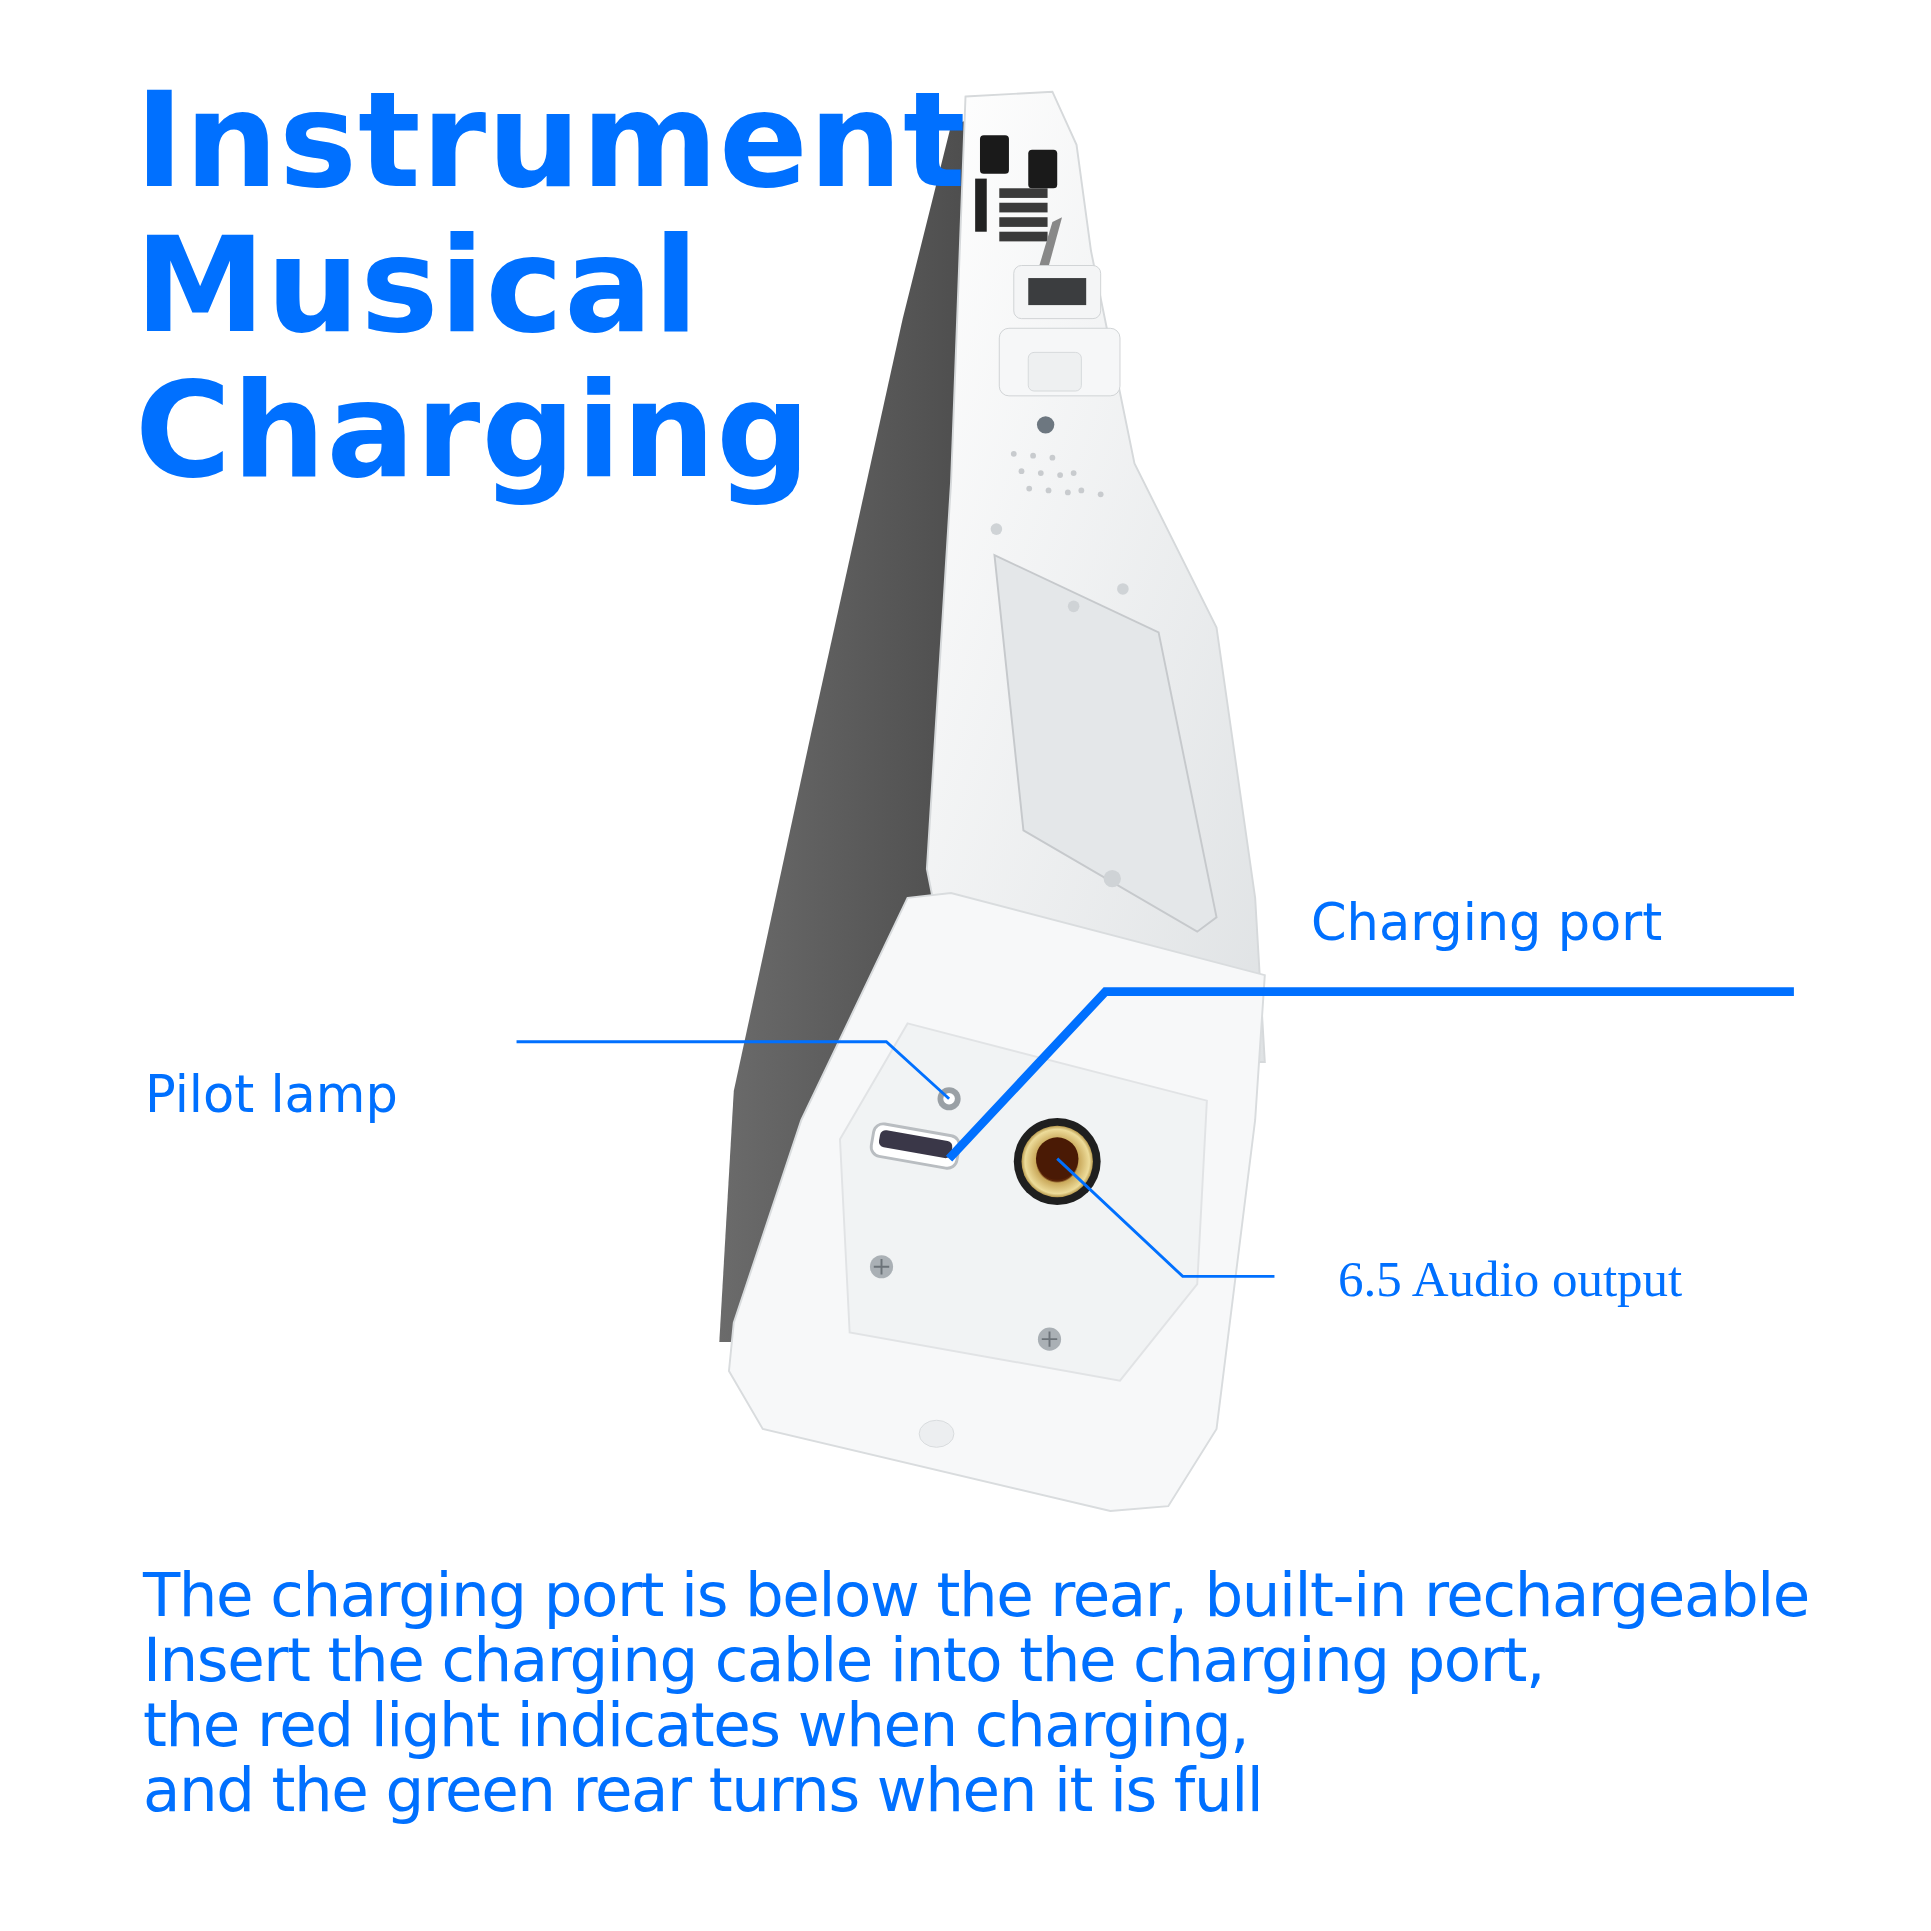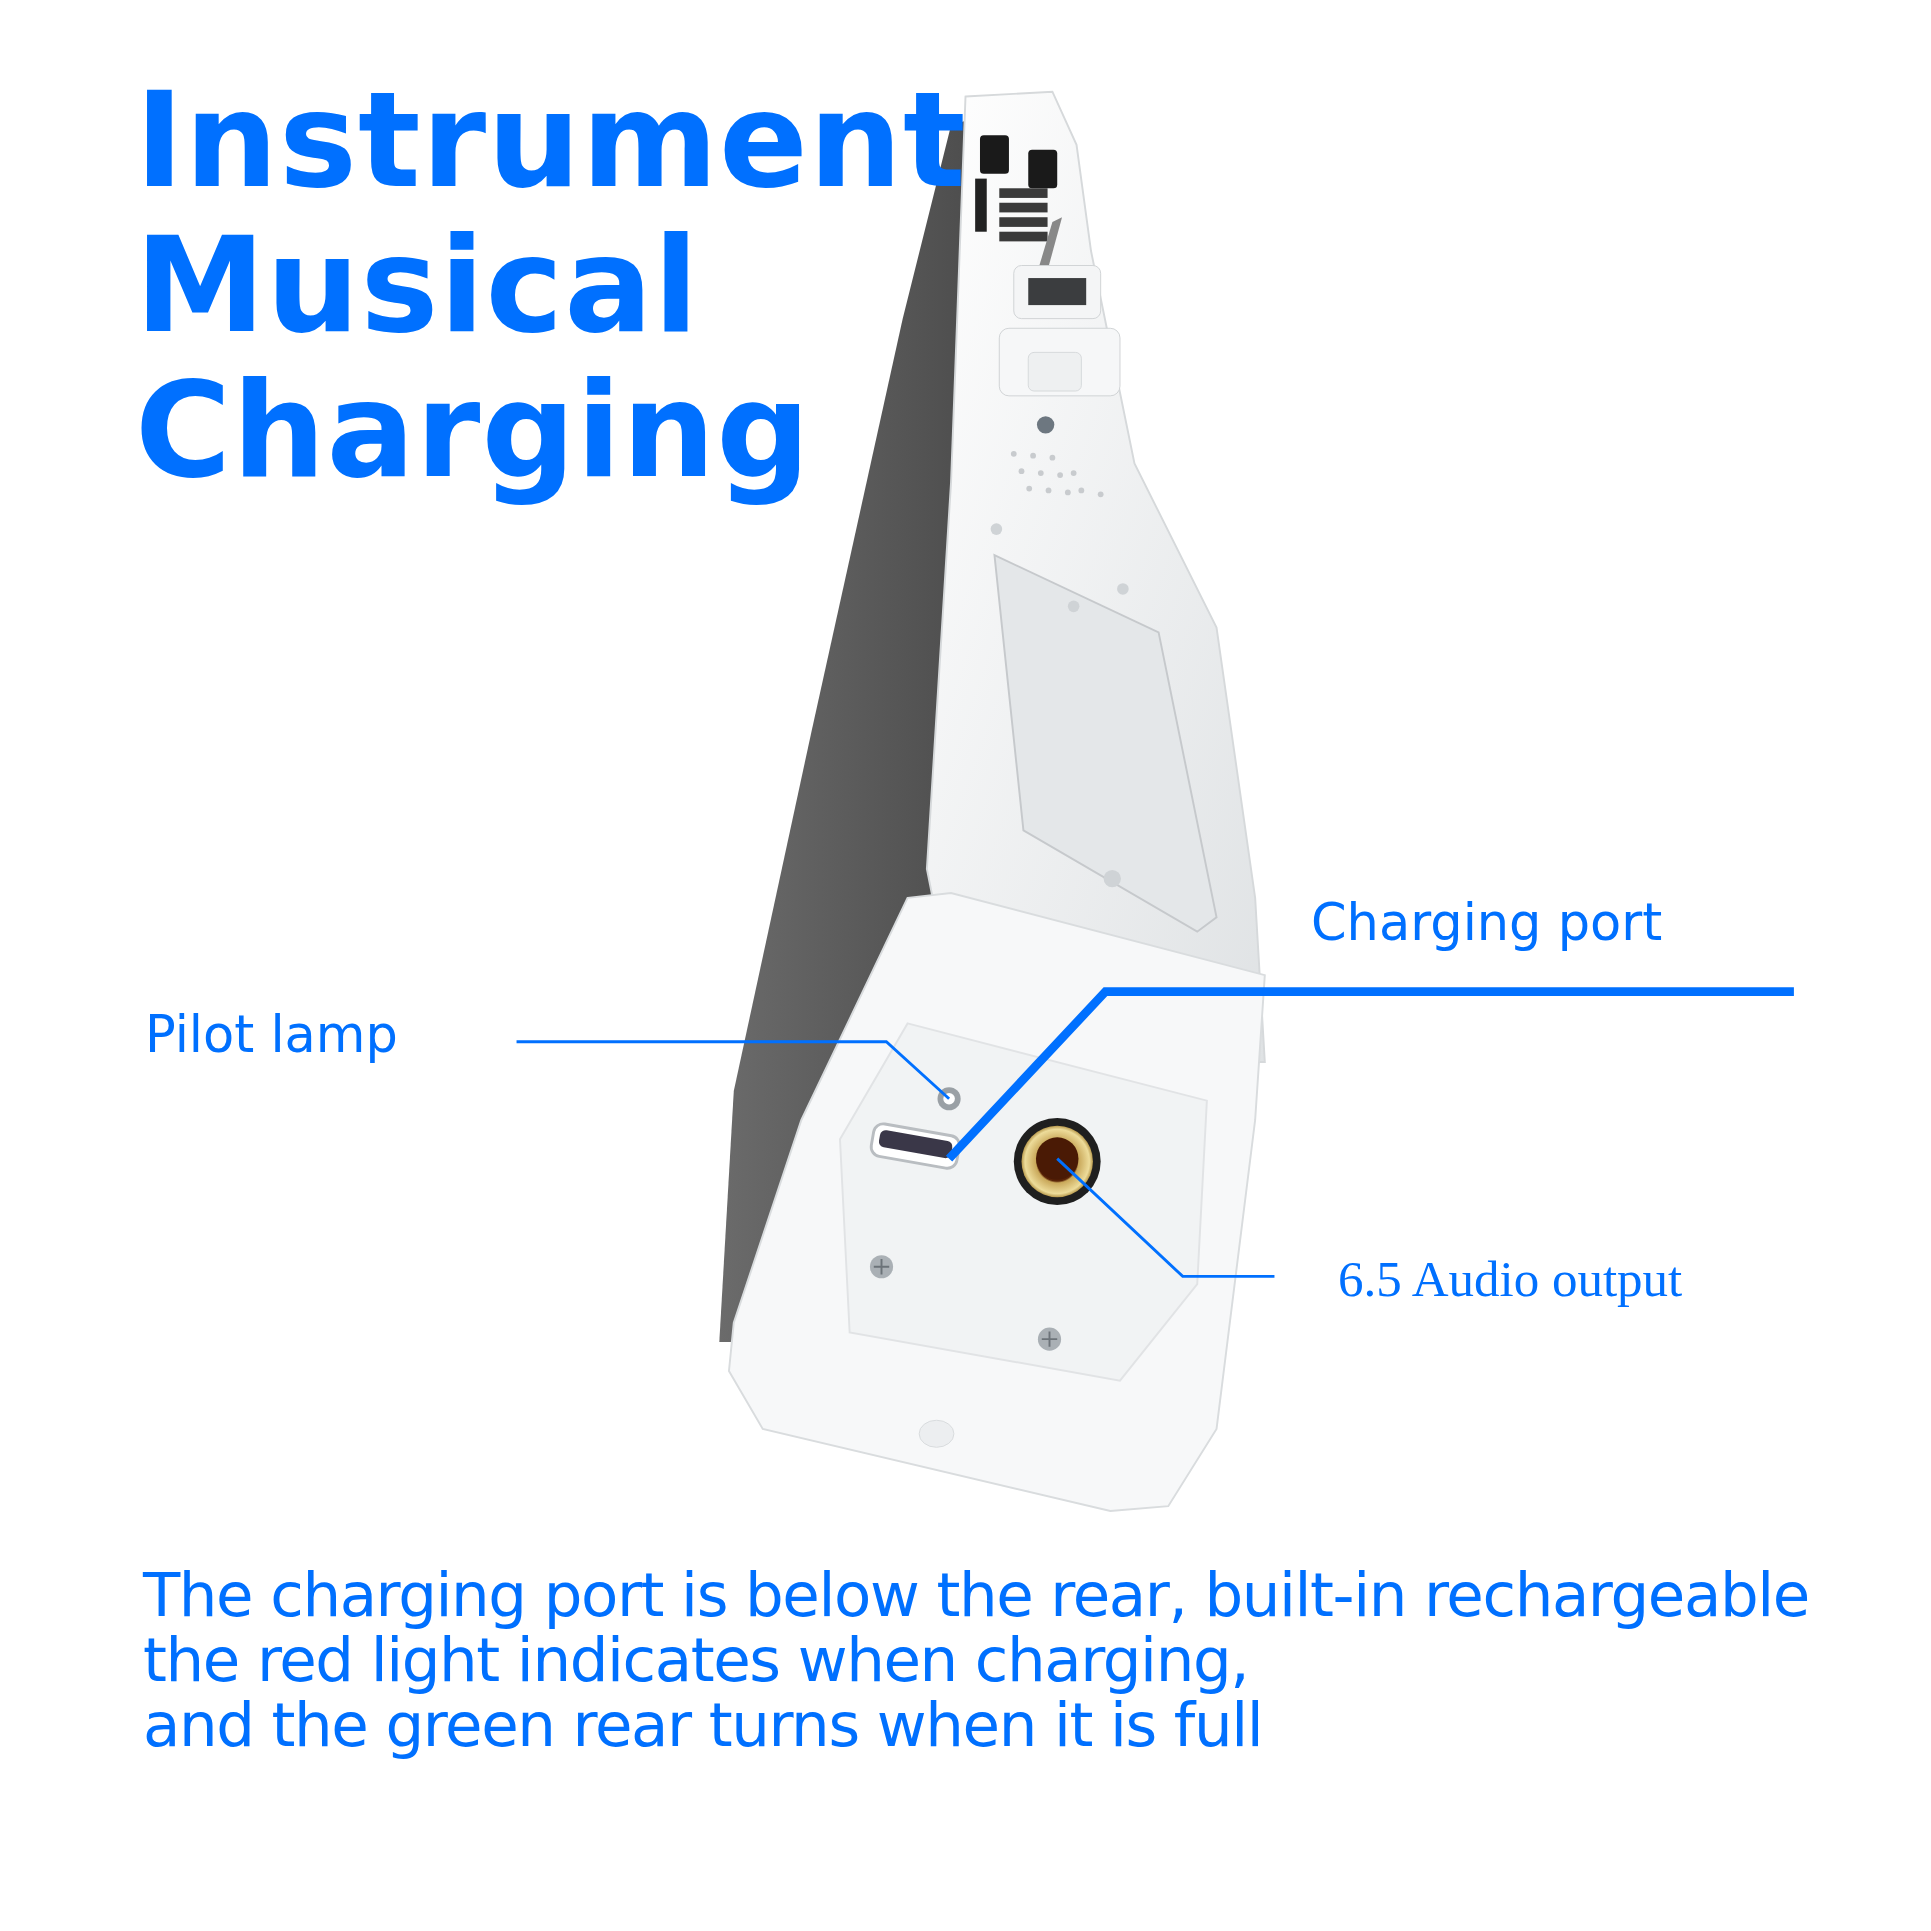--- a/index.html
+++ b/index.html
@@ -9,21 +9,21 @@
     position: absolute; left: 135px; top: 68px;
     color: #0070ff; font-weight: bold; font-size: 131px; line-height: 145px;
     letter-spacing: 1px; font-family: "DejaVu Sans", sans-serif;
   }
   .title span { display: block; }
   .callout {
     position: absolute; color: #0070ff; font-family: "DejaVu Sans", sans-serif;
     font-size: 51px; line-height: 77px; white-space: nowrap;
   }
   #lbl-charging { left: 1311px; top: 884px; }
-  #lbl-pilot { left: 145px; top: 996px; text-align: right; }
+  #lbl-pilot { left: 145px; top: 1056px; text-align: right; }
   #lbl-audio { left: 1338px; top: 1241px; font-family: Liberation Serif, serif; }
   .desc {
     position: absolute; left: 143px; top: 1562px; color: #0070ff;
     font-family: "DejaVu Sans", sans-serif; font-size: 61px; line-height: 65px;
   }
   .desc span { display: block; white-space: nowrap; letter-spacing: -1.4px; }
   svg.product { position: absolute; left: 0; top: 0; }
 </style>
 </head>
 <body>
@@ -132,16 +132,17 @@
   <span>Musical</span>
   <span>Charging</span>
 </h1>
 
 <div id="lbl-charging" class="callout">Charging port</div>
 <div id="lbl-pilot" class="callout">Pilot lamp</div>
 <div id="lbl-audio" class="callout">6.5 Audio output</div>
 
 <div class="desc">
   <span>The charging port is below the rear, built-in rechargeable</span>
+  <span>Insert the charging cable into the charging port,</span>
   <span>the red light indicates when charging,</span>
   <span>and the green rear turns when it is full</span>
 </div>
 
 
 </body></html>

